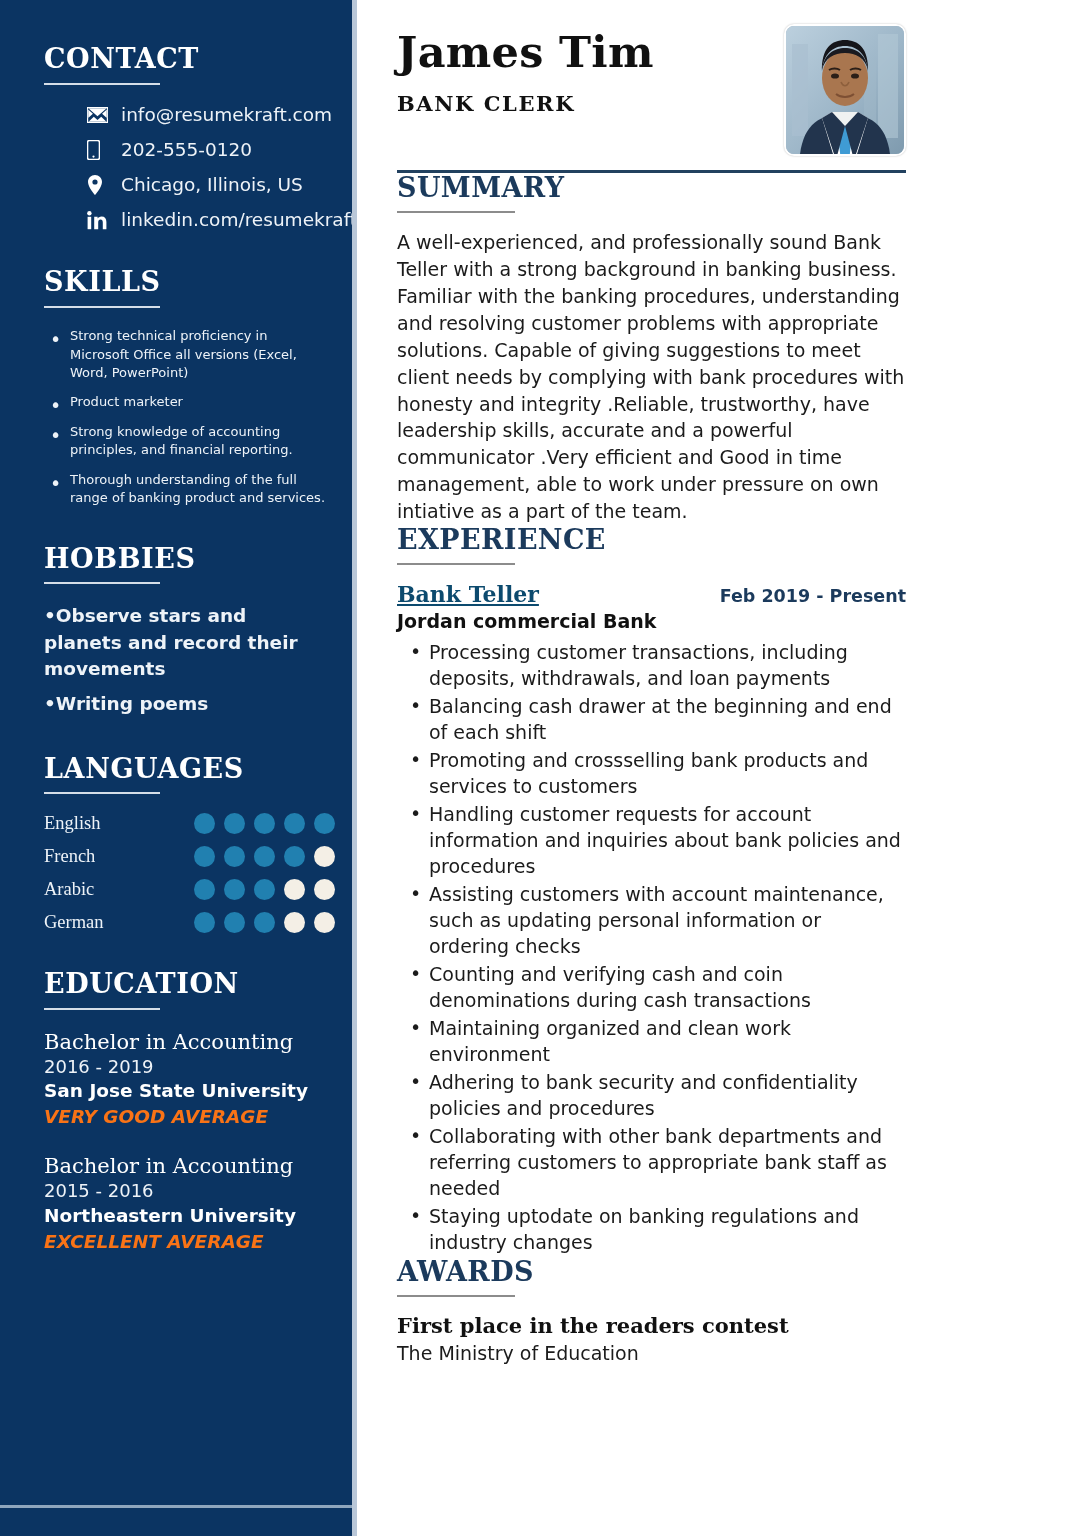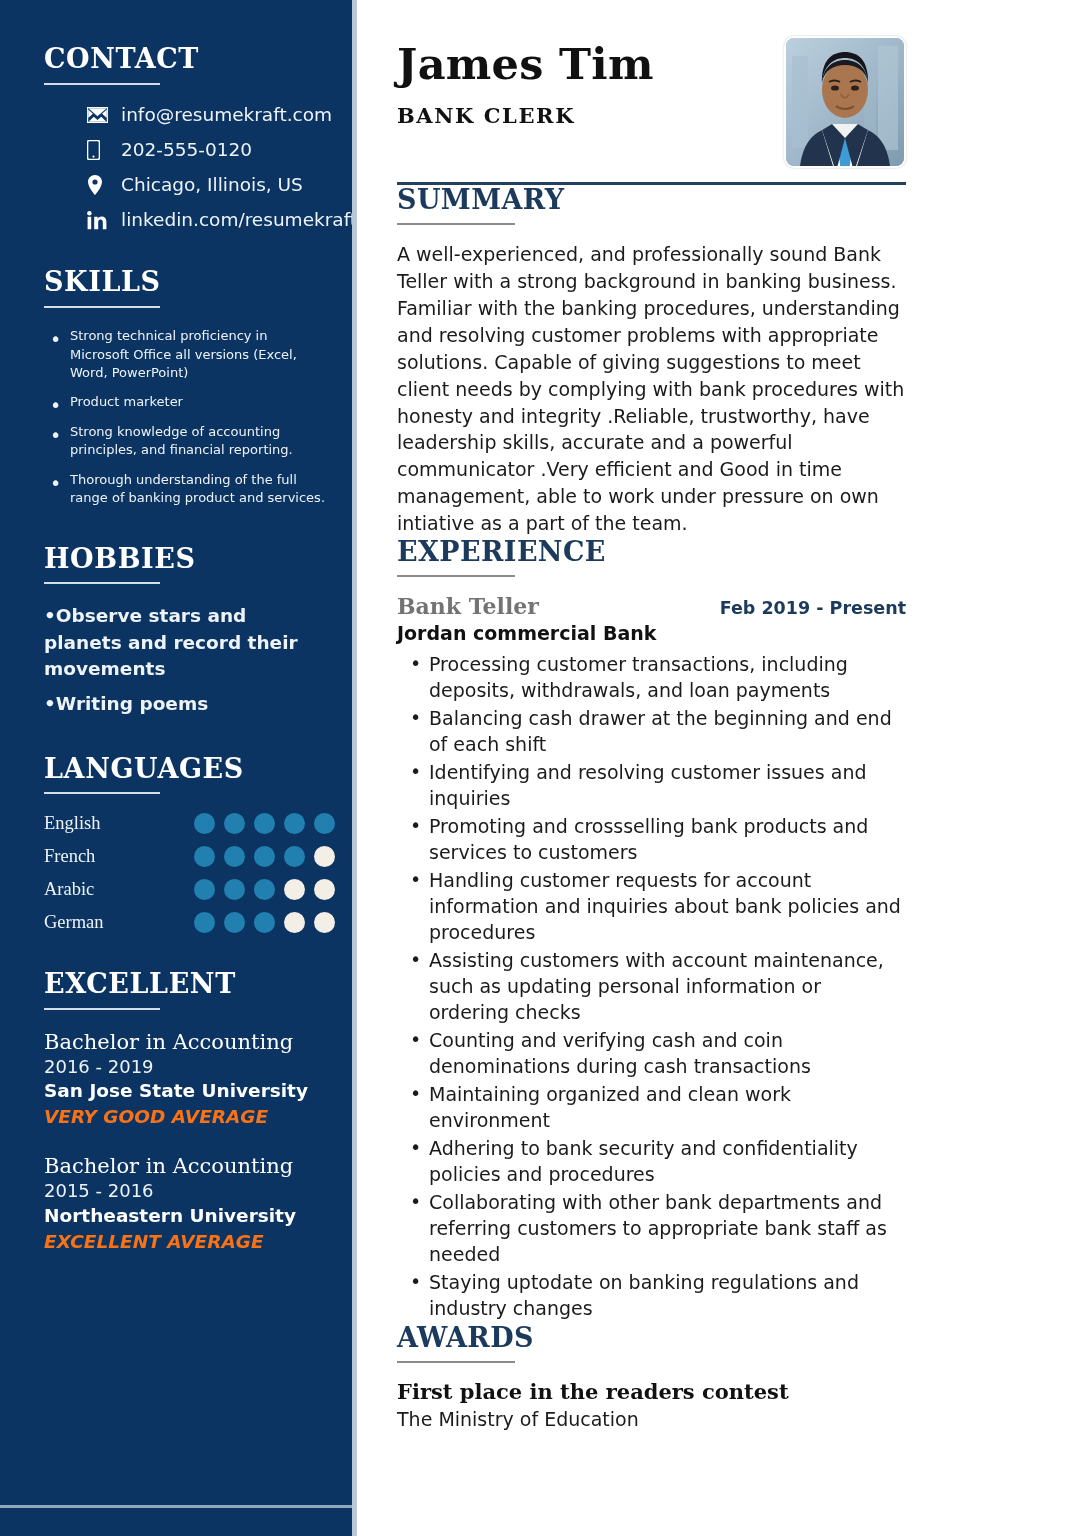--- a/index.html
+++ b/index.html
@@ -165,21 +165,21 @@
     font-style: italic;
     font-weight: bold;
     color: #f97316;
     line-height: 1.45;
   }
 
   
   .main {
     flex: 1;
     box-sizing: border-box;
-    padding: 36px 30px 0 40px;
+    padding: 24px 30px 0 40px;
     position: relative;
   }
   .header {
     display: flex;
     justify-content: space-between;
     align-items: flex-start;
   }
   .name {
     font-family: "DejaVu Serif", serif;
     font-weight: bold;
@@ -241,21 +241,22 @@
 
   .job-head {
     display: flex;
     justify-content: space-between;
     align-items: baseline;
   }
   .job-title {
     font-family: "DejaVu Serif", serif;
     font-weight: bold;
     font-size: 22px;
-    color: #737373;
+    color: #0c4a6e;
+    text-decoration: underline;
   }
   .job-date {
     font-size: 17.5px;
     font-weight: bold;
     color: #1b3a5c;
   }
   .job-company {
     font-size: 19px;
     font-weight: bold;
     color: #111111;
@@ -407,21 +408,21 @@
             <span class="dot on"></span>
             <span class="dot on"></span>
             <span class="dot on"></span>
             <span class="dot"></span>
             <span class="dot"></span>
           </span>
       </div>
     </div>
 
     <div class="side-block">
-      <div class="side-head">EXCELLENT</div>
+      <div class="side-head">EDUCATION</div>
       <div class="side-rule"></div>
 
       <div class="edu-item">
         <div class="edu-degree">Bachelor in Accounting</div>
         <div class="edu-years">2016 - 2019</div>
         <div class="edu-school">San Jose State University</div>
         <div class="edu-grade">VERY GOOD AVERAGE</div>
       </div>
 
       <div class="edu-item">
@@ -487,21 +488,20 @@
 
       <div>
         <div class="job-head">
           <span class="job-title">Bank Teller</span>
           <span class="job-date">Feb 2019 - Present</span>
         </div>
         <div class="job-company">Jordan commercial Bank</div>
         <ul class="job-list">
           <li>Processing customer transactions, including deposits, withdrawals, and loan payments</li>
           <li>Balancing cash drawer at the beginning and end of each shift</li>
-          <li>Identifying and resolving customer issues and inquiries</li>
           <li>Promoting and crossselling bank products and services to customers</li>
           <li>Handling customer requests for account information and inquiries about bank policies and procedures</li>
           <li>Assisting customers with account maintenance, such as updating personal information or ordering checks</li>
           <li>Counting and verifying cash and coin denominations during cash transactions</li>
           <li>Maintaining organized and clean work environment</li>
           <li>Adhering to bank security and confidentiality policies and procedures</li>
           <li>Collaborating with other bank departments and referring customers to appropriate bank staff as needed</li>
           <li>Staying uptodate on banking regulations and industry changes</li>
         </ul>
       </div>

